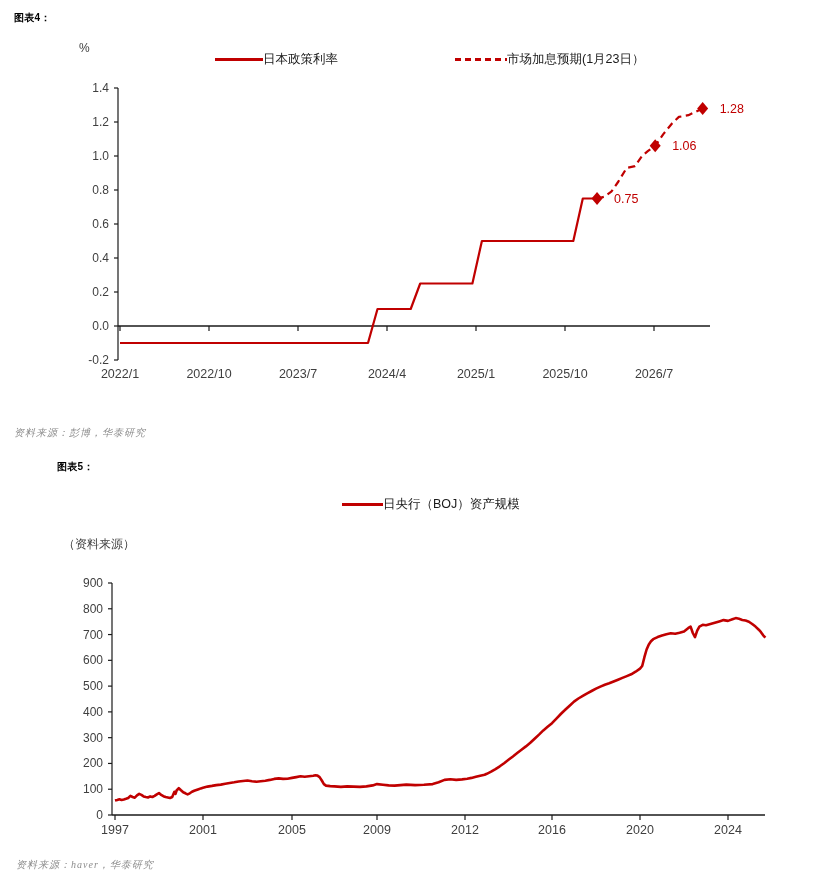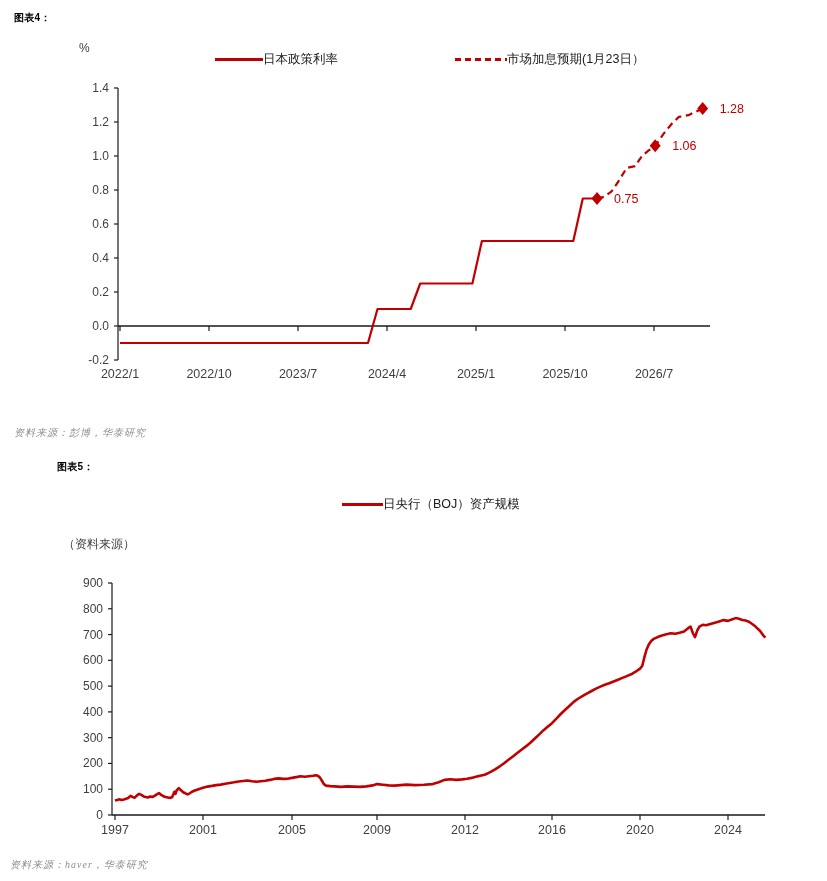--- a/index.html
+++ b/index.html
@@ -133,15 +133,15 @@
   <div class="rule" style="left:14px;top:483px;width:794px;"></div>
 
   <span class="unit" style="left:63px;top:536px;">（资料来源）</span>
 
   <div class="legend-item" style="left:342px;top:496px;">
     <span class="sample" style="width:41px;height:3px;background:#c00000;"></span>
     <span>日央行（BOJ）资产规模</span>
   </div>
 
   <div class="rule" style="left:13px;top:851px;width:48px;"></div>
-  <div class="source" style="left:10px;top:858px;">资料来源：haver，华泰研究</div>
+  <div class="source" style="left:16px;top:858px;">资料来源：haver，华泰研究</div>
 
 </div>
 
 </body></html>

